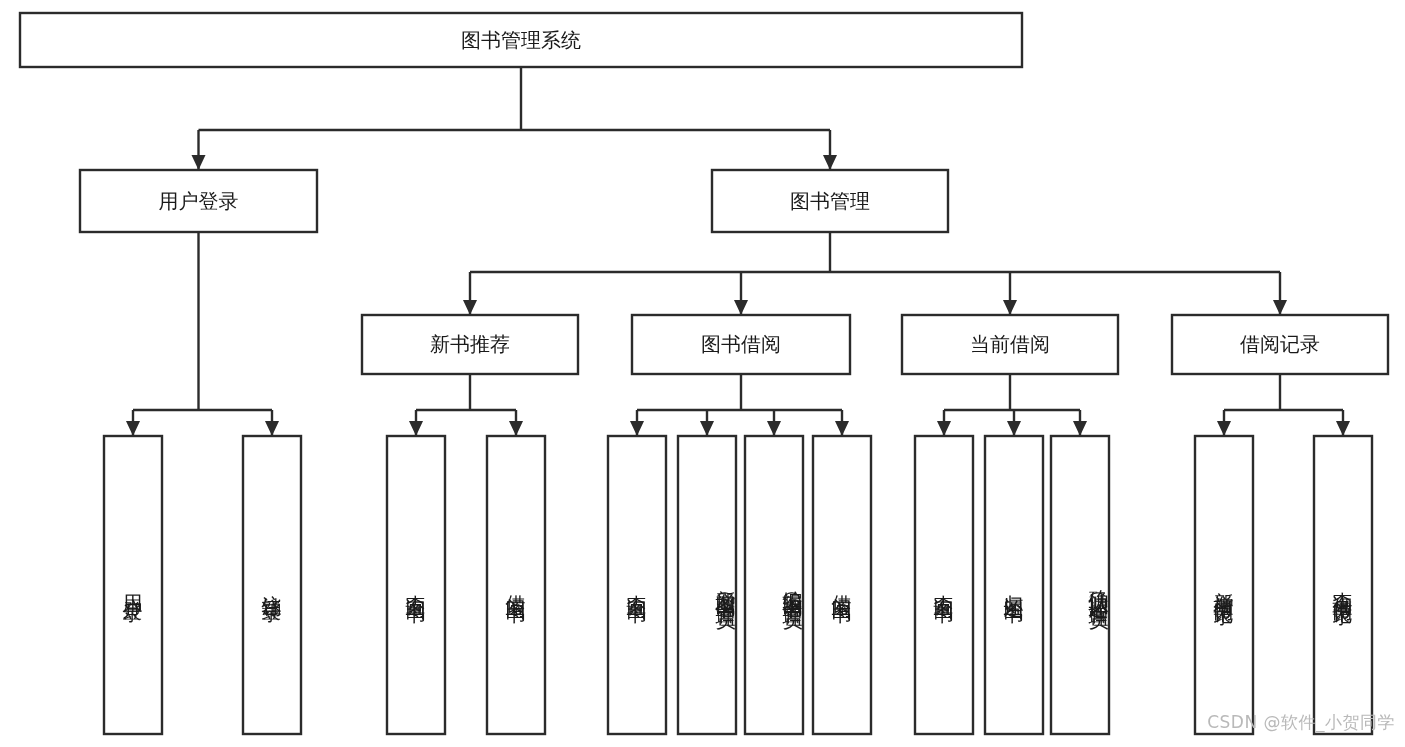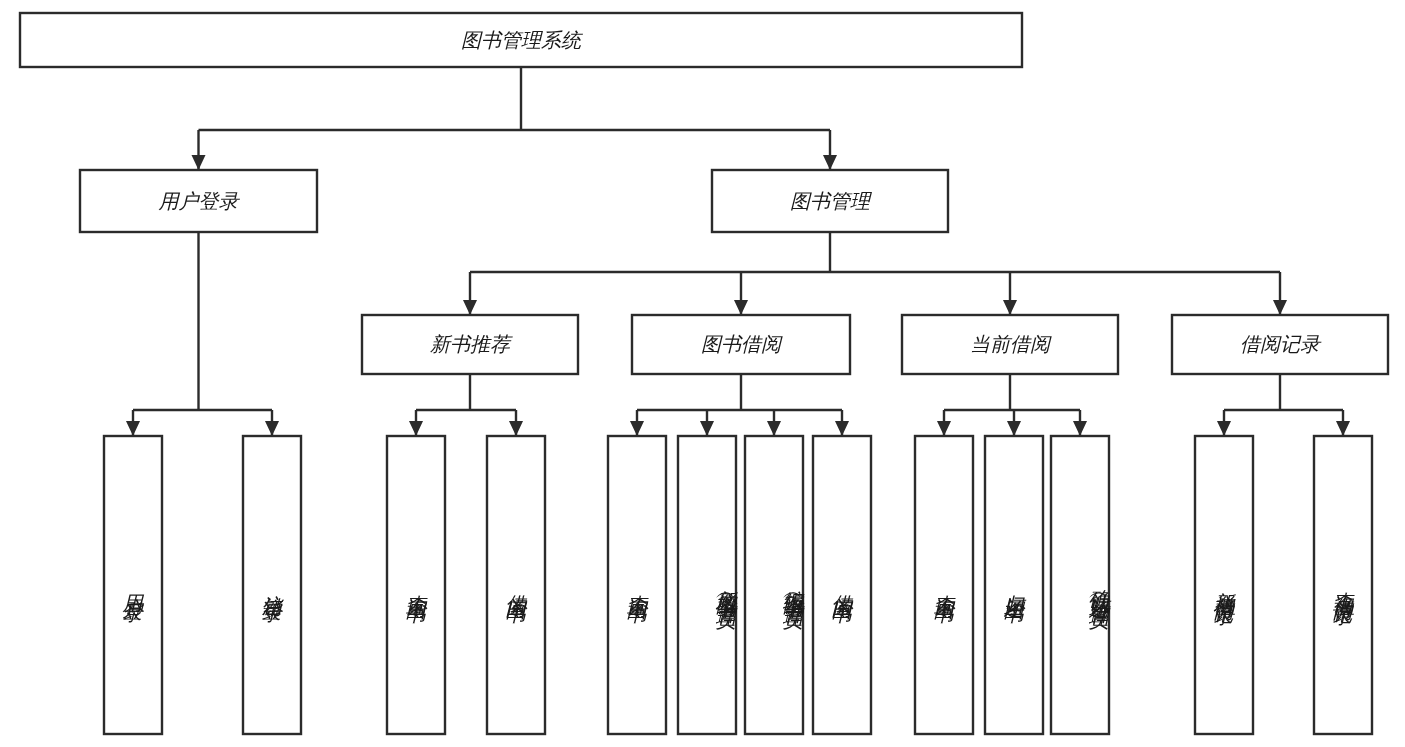--- a/index.html
+++ b/index.html
@@ -12,21 +12,20 @@
     width: 1405px;
     height: 747px;
     overflow: hidden;
     font-family: "DejaVu Sans", "Liberation Sans", sans-serif;
   }
   #diagram-root {
     position: relative;
     width: 1405px;
     height: 738px;
     background: #ffffff;
-    font-style: italic;
   }
   svg.flow {
     position: absolute;
     left: 0;
     top: 0;
     width: 1405px;
     height: 747px;
   }
   .node-rect {
     fill: #ffffff;
@@ -197,13 +196,14 @@
       </div>
       <div class="leaf-label" style="left: 1051px; width: 58px; top: 444px; height: 286px; justify-content: flex-start;"><span>确认归还（管理员）</span></div>
       <div class="leaf-label" style="left: 1195px; width: 58px; top: 436px; height: 298px; display: flex; align-items: center; justify-content: center;">
         <span>新增借阅记录</span>
       </div>
       <div class="leaf-label" style="left: 1314px; width: 58px; top: 436px; height: 298px; display: flex; align-items: center; justify-content: center;">
         <span>查询借阅记录</span>
       </div>
     </div>
 
+  <div class="watermark">CSDN @软件_小贺同学</div>
 </div>
 
 </body></html>

